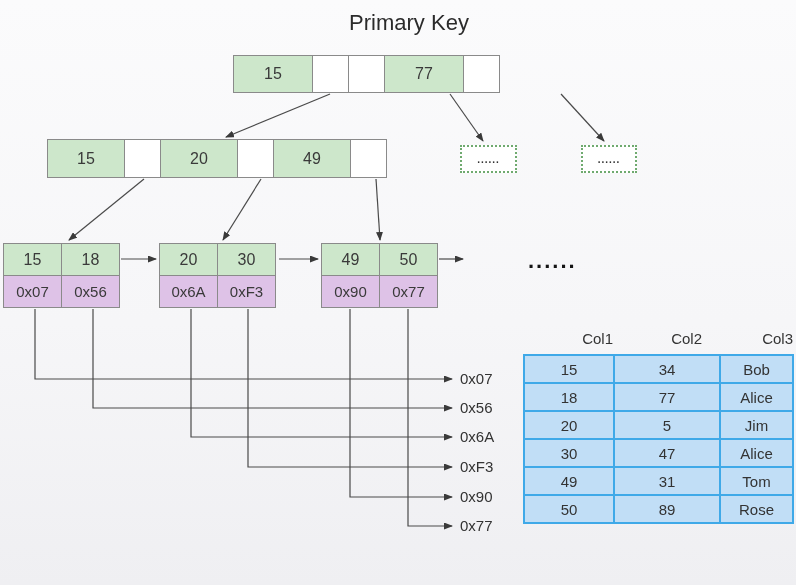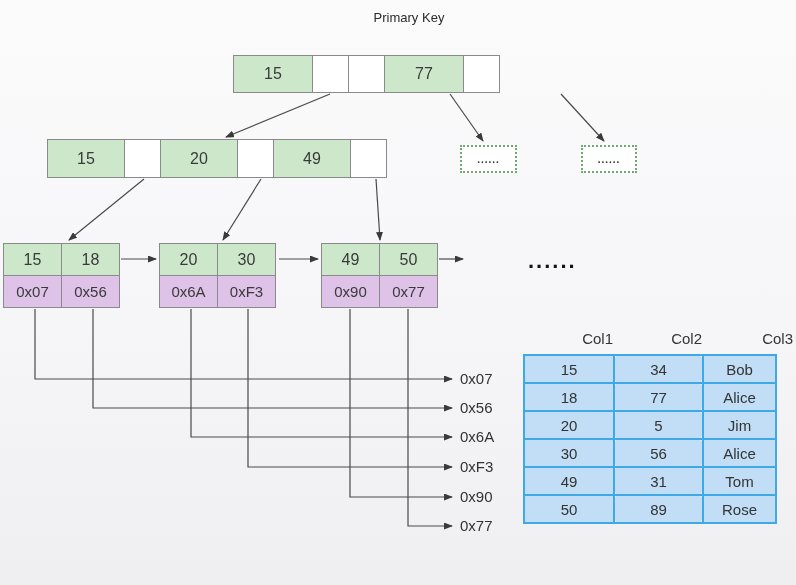--- a/index.html
+++ b/index.html
@@ -7,21 +7,21 @@
   body {
     font-family: "Liberation Sans", "DejaVu Sans", sans-serif;
     background: #f4f4f6;
   }
   .canvas {
     position: relative; width: 796px; height: 585px; overflow: hidden;
     background: linear-gradient(180deg, #fbfbfc 0%, #f6f6f8 55%, #efeff2 100%);
   }
   .title {
     position: absolute; left: 299px; top: 10px; width: 220px;
-    text-align: center; font-size: 13px; color: #2b2b2b;
+    text-align: center; font-size: 22px; color: #2b2b2b;
   }
   
   .strip { position: absolute; display: flex; }
   .strip .cell {
     border: 1px solid #8a8a8a; margin-left: -1px;
     display: flex; align-items: center; justify-content: center;
     font-size: 16px; color: #3a3a3a; background: #ffffff;
   }
   .strip .cell:first-child { margin-left: 0; }
   .strip .key { background: #cde7cb; }
@@ -63,21 +63,21 @@
   .headers { position: absolute; top: 330px; font-size: 15px; color: #333; }
   .hdr { position: absolute; text-align: right; }
   table.data {
     position: absolute; left: 523px; top: 354px;
     border-collapse: collapse;
   }
   table.data td {
     border: 2px solid #3fa9e8; background: #c1def6;
     height: 28px; text-align: center; font-size: 15px; color: #333;
   }
-  td.c1 { width: 90px; } td.c2 { width: 89px; border-radius: 6px; } td.c3 { width: 73px; }
+  td.c1 { width: 90px; } td.c2 { width: 106px; } td.c3 { width: 73px; }
   .watermark-bar {
     position: absolute; left: 523px; top: 546px; width: 270px; height: 32px;
     background: #ffffff; border: 2px solid #abd6f1;
     display: flex; align-items: center; justify-content: flex-end;
     padding-right: 4px; font-size: 18px; color: #c9c9c9; white-space: nowrap;
   }
   svg.overlay { position: absolute; left: 0; top: 0; pointer-events: none; }
 </style>
 </head>
 <body>
@@ -152,21 +152,21 @@
         <td class="c2">77</td>
         <td class="c3">Alice</td>
       </tr>
       <tr>
         <td class="c1">20</td>
         <td class="c2">5</td>
         <td class="c3">Jim</td>
       </tr>
       <tr>
         <td class="c1">30</td>
-        <td class="c2">56</td>
+        <td class="c2">47</td>
         <td class="c3">Alice</td>
       </tr>
       <tr>
         <td class="c1">49</td>
         <td class="c2">31</td>
         <td class="c3">Tom</td>
       </tr>
       <tr>
         <td class="c1">50</td>
         <td class="c2">89</td>

